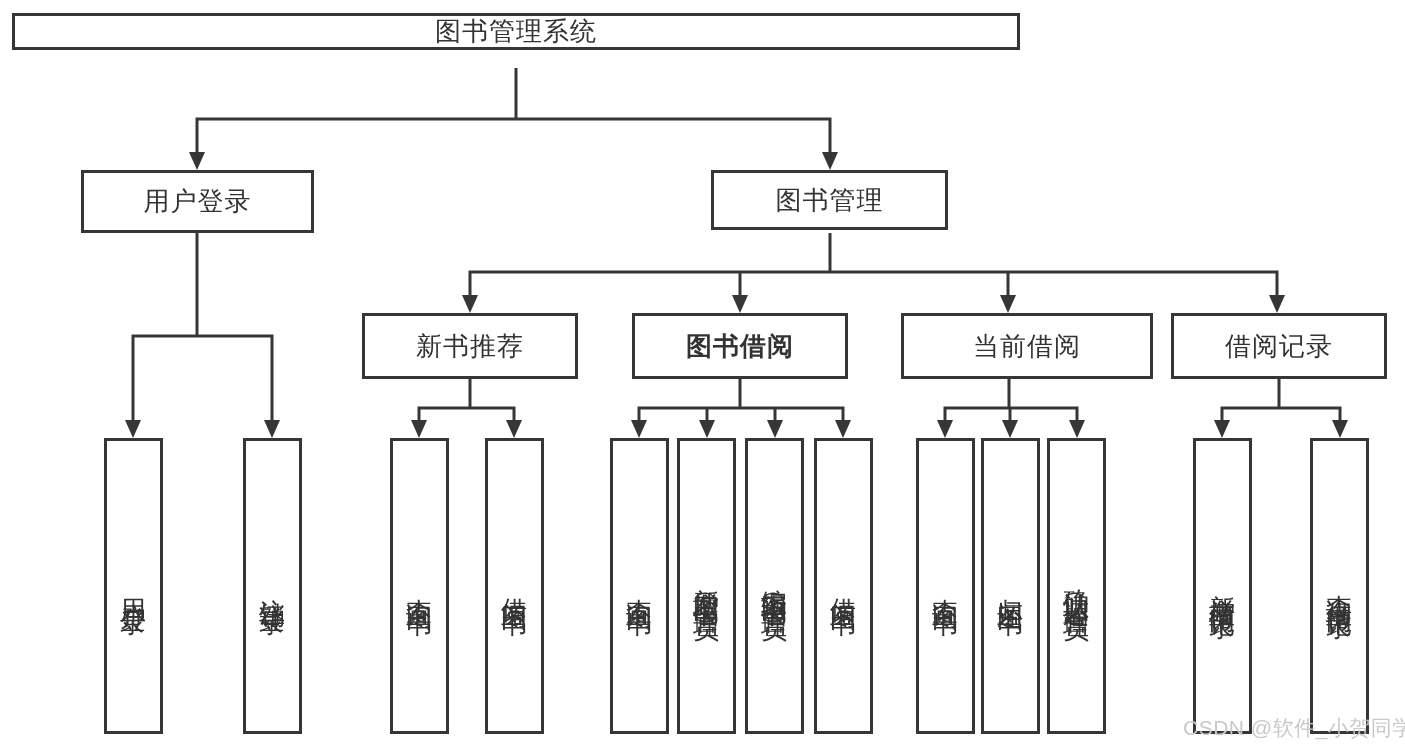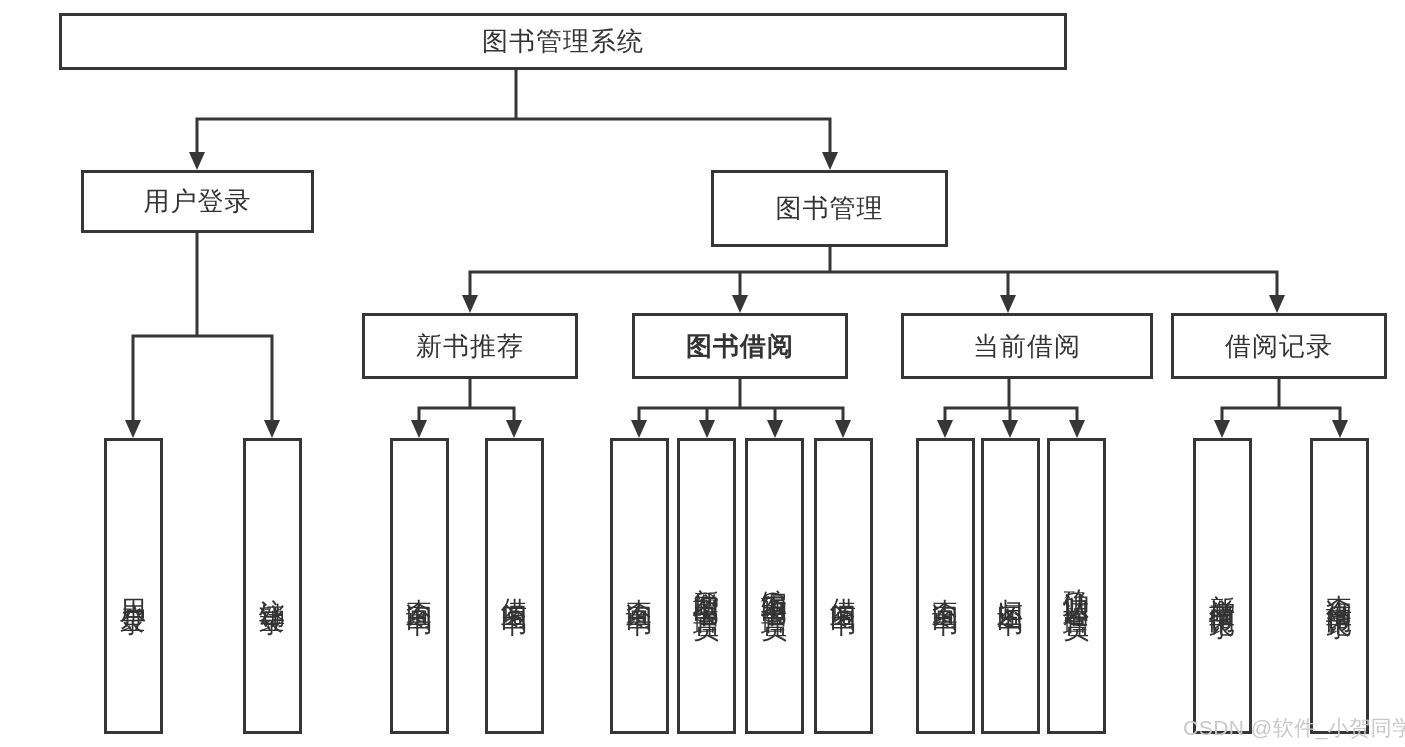--- a/index.html
+++ b/index.html
@@ -75,24 +75,24 @@
       <path d="M133 438 L125 420 L141 420 Z  M272 438 L264 420 L280 420 Z
                M419 438 L411 420 L427 420 Z  M514 438 L506 420 L522 420 Z
                M639 438 L631 420 L647 420 Z  M707 438 L699 420 L715 420 Z
                M775 438 L767 420 L783 420 Z  M843 438 L835 420 L851 420 Z
                M945 438 L937 420 L953 420 Z  M1010 438 L1002 420 L1018 420 Z
                M1077 438 L1069 420 L1085 420 Z
                M1222 438 L1214 420 L1230 420 Z  M1340 438 L1332 420 L1348 420 Z"></path>
     </g>
   </svg>
 
-  <div class="hnode" style="left:12px;top:13px;width:1008px;height:57px;margin-left:47px;">图书管理系统</div>
+  <div class="hnode" style="left:12px;top:13px;width:1008px;height:37px;">图书管理系统</div>
 
   <div class="hnode" style="left:81px;top:170px;width:233px;height:63px;">用户登录</div>
-  <div class="hnode" style="left:711px;top:170px;width:237px;height:77px;">图书管理</div>
+  <div class="hnode" style="left:711px;top:170px;width:237px;height:60px;">图书管理</div>
 
   <div class="hnode" style="left:362px;top:313px;width:216px;height:66px;">新书推荐</div>
   <div class="hnode" style="left:632px;top:313px;width:216px;height:66px;font-weight:bold;">图书借阅</div>
   <div class="hnode" style="left:901px;top:313px;width:252px;height:66px;">当前借阅</div>
   <div class="hnode" style="left:1171px;top:313px;width:216px;height:66px;">借阅记录</div>
 
   <div class="vnode" style="left:104px;">用户登录</div>
   <div class="vnode" style="left:243px;">注销登录</div>
 
   <div class="vnode" style="left:390px;">查询图书</div>

